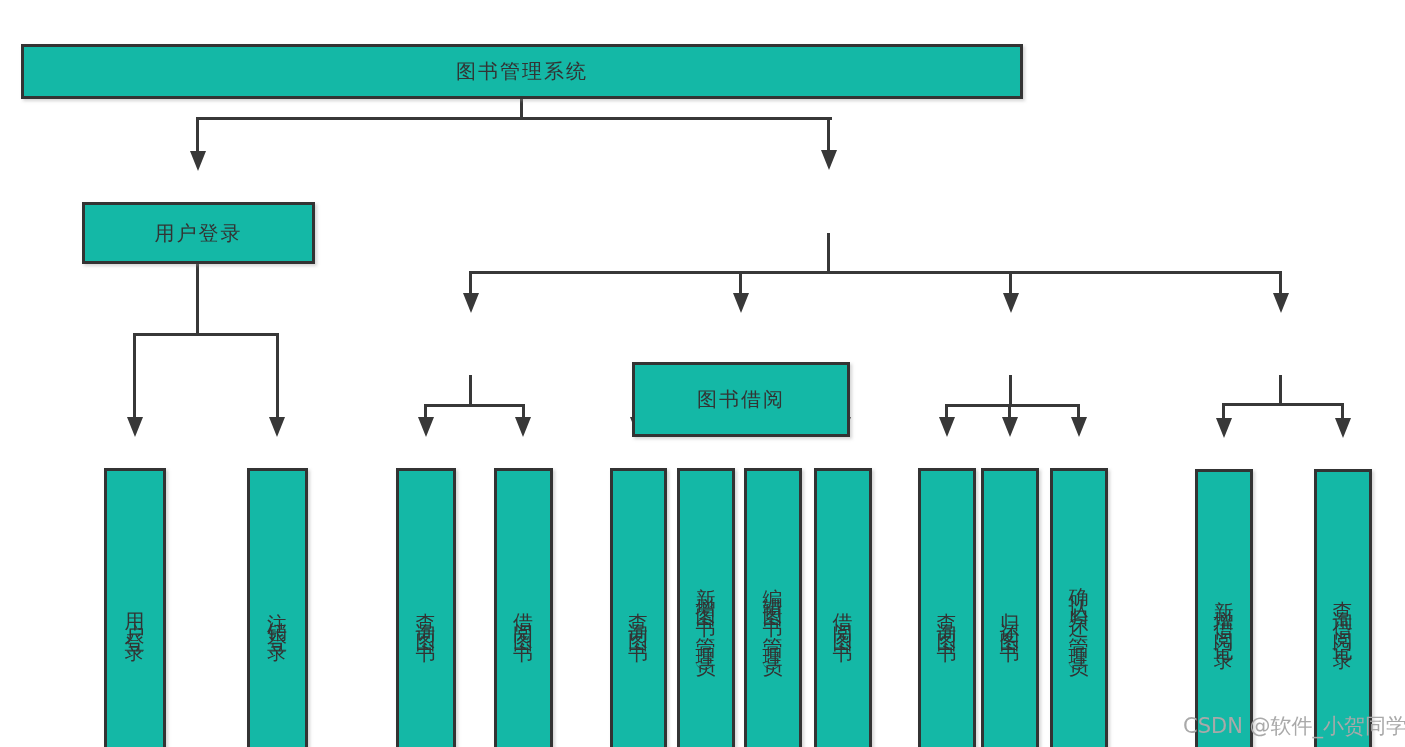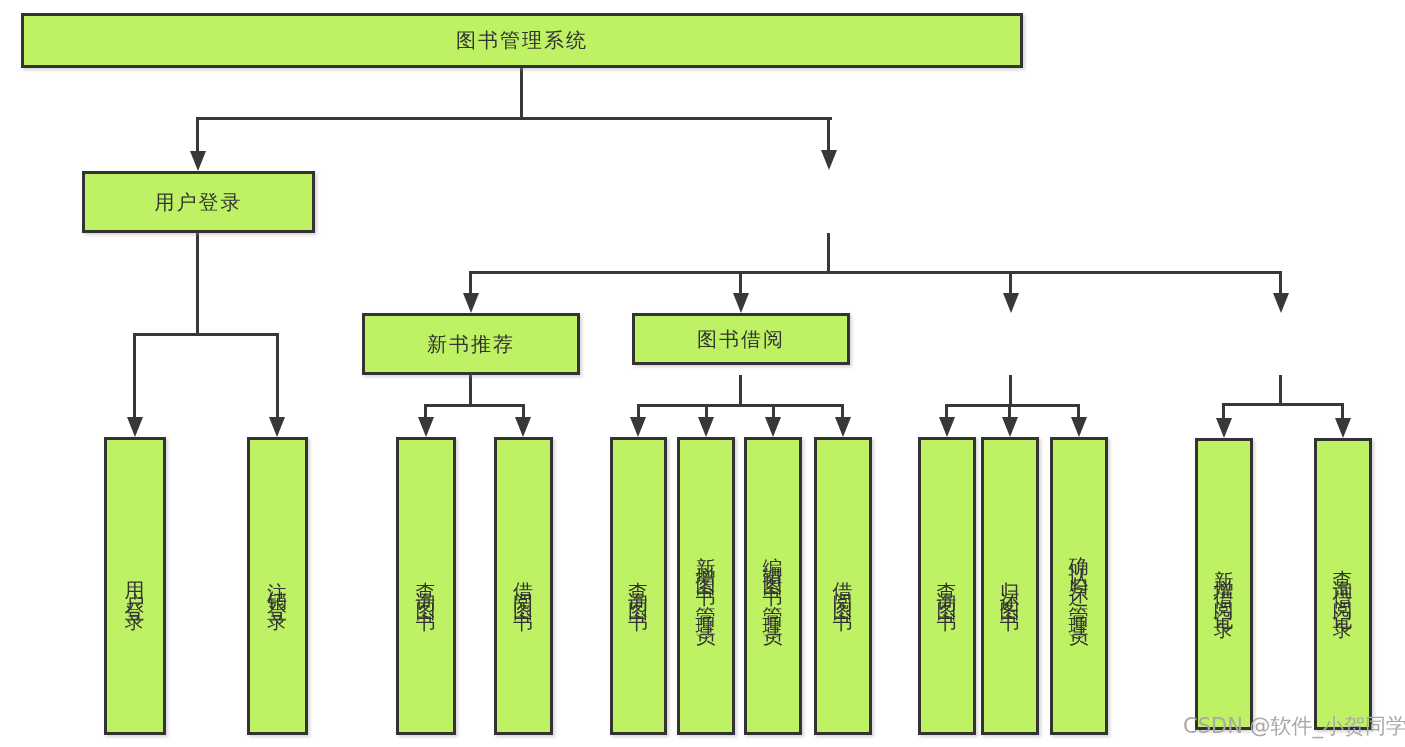--- a/index.html
+++ b/index.html
@@ -6,29 +6,30 @@
   .stage{
     position:relative;
     width:1405px;height:747px;
     background:#ffffff;
     font-family:"DejaVu Sans","Liberation Sans",sans-serif;
     overflow:hidden;
   }
   .box{
     position:absolute;
     box-sizing:border-box;
-    background:#bef264;
+    background:#14b8a6;
     border:3px solid #333333;
     display:flex;align-items:center;justify-content:center;
     color:#333333;
     font-size:20px;
     letter-spacing:2px;
     text-align:center;
     box-shadow:2px 2px 3px rgba(150,150,150,0.4);
     z-index:2;
+    margin-top:31px;
   }
   .leaf{
     writing-mode:vertical-rl;
     letter-spacing:10px;
     line-height:1;
   }
   .hline{position:absolute;height:3px;background:#383838;z-index:1;}
   .vline{position:absolute;width:3px;background:#383838;z-index:1;}
   .arr{
     position:absolute;width:0;height:0;
@@ -109,23 +110,22 @@
   <div class="vline" style="left:1222px;top:403px;height:16px;"></div>
   <div class="arr" style="left:1216px;top:418px;"></div>
   <div class="vline" style="left:1341px;top:403px;height:16px;"></div>
   <div class="arr" style="left:1335px;top:418px;"></div>
 
   <div class="box" style="left:21px;top:13px;width:1002px;height:55px;">图书管理系统</div>
 
   <div class="box" style="left:82px;top:171px;width:233px;height:62px;">用户登录</div>
 
 
-  <div class="box" style="left:362px;top:313px;width:218px;height:62px;">新书推荐</div>
 
-  <div class="box" style="left:632px;top:313px;width:218px;height:52px;">图书借阅</div>
+  <div class="box" style="left:632px;top:331px;width:218px;height:75px;">图书借阅</div>
 
 
 
   <div class="box leaf" style="left:104px;top:437px;width:62px;height:298px;">用户登录</div>
 
   <div class="box leaf" style="left:247px;top:437px;width:61px;height:298px;">注销登录</div>
 
   <div class="box leaf" style="left:396px;top:437px;width:60px;height:298px;">查询图书</div>
 
   <div class="box leaf" style="left:494px;top:437px;width:59px;height:298px;">借阅图书</div>

